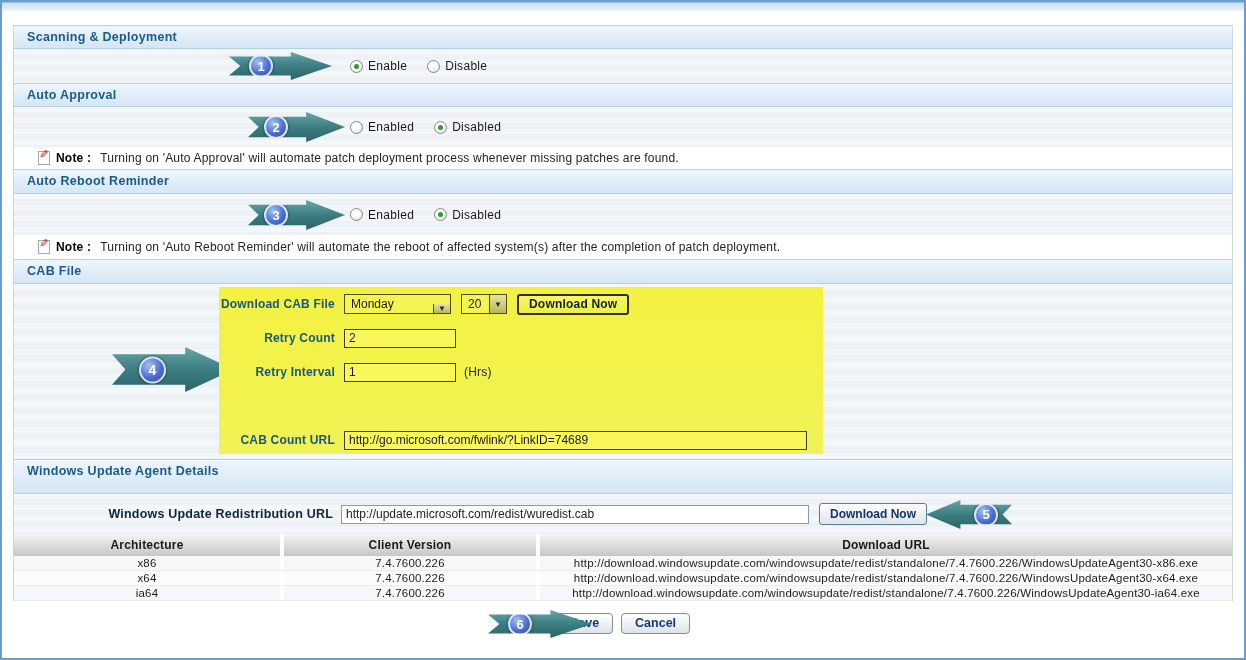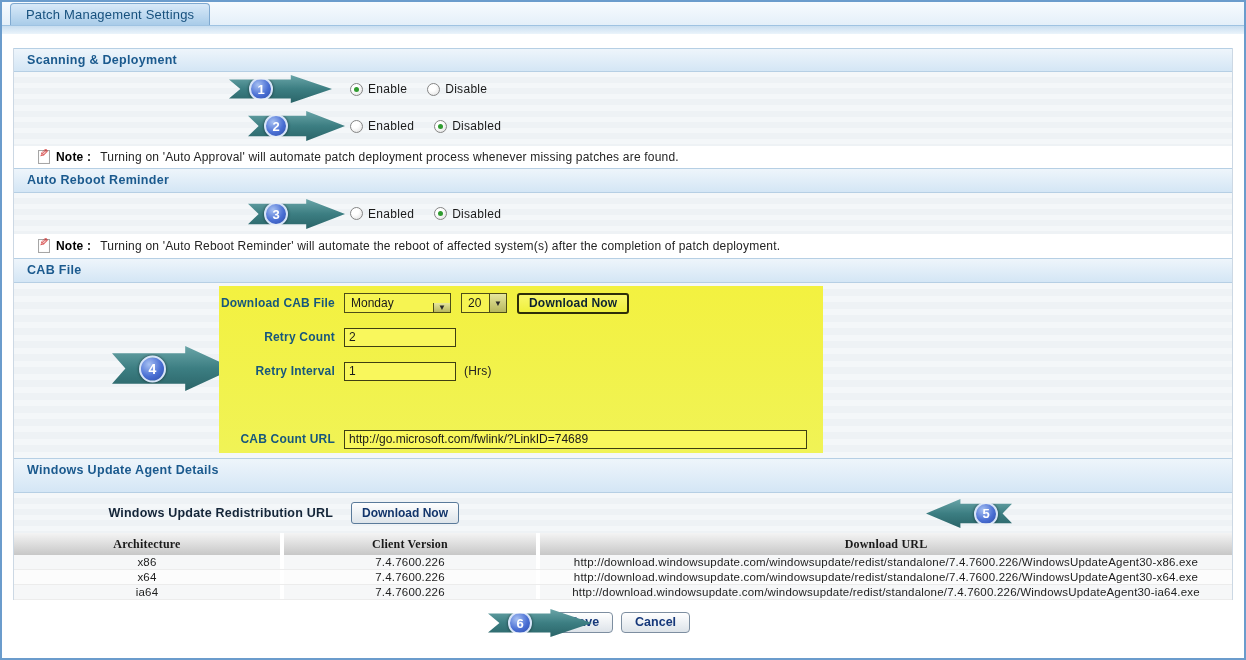--- a/index.html
+++ b/index.html
@@ -73,21 +73,21 @@
   .wua-label { width:319px; text-align:right; font-weight:bold; font-size:12.5px; color:#142538;
         letter-spacing:.2px; margin-right:8px; }
   .inp-white { width:468px; height:19px; background:#fff; border:1px solid #7f9db9; font-size:12px;
         padding:0 4px; color:#222; font-family:inherit; }
   .btn-white { height:22px; margin-left:10px; background:linear-gradient(#fefefe,#dde4ea);
         border:1px solid #5a7a9a; border-radius:3px; font-weight:bold; font-size:12px; color:#13356b;
         padding:0 10px; font-family:inherit; }
 
   .tbl-header { display:flex; height:22px; background:#fff; }
   .th { background:linear-gradient(#f4f4f4,#c7c7c7); display:flex; align-items:center; justify-content:center;
-        font-weight:bold; font-size:12px; color:#1a1a1a; letter-spacing:.2px;font-family:Liberation Serif, serif; }
+        font-weight:bold; font-size:12px; color:#1a1a1a; letter-spacing:.2px; }
   .gap4 { width:4px; background:#fff; }
   .c1 { width:266px; } .c2 { width:252px; } .c3 { flex:1; }
   .tr { display:flex; height:15px; background:#fcfcfc; border-bottom:1px solid #ececec; }
   .tr:nth-child(odd) { background:#f6f7f8; }
   .td { display:flex; align-items:center; justify-content:center; font-size:11.5px; color:#1d1d1d;
         letter-spacing:.2px; white-space:nowrap; overflow:hidden; }
 
   
   .footer { height:44px; display:flex; align-items:center; justify-content:center; background:#fff;
         position:relative; }
@@ -116,41 +116,39 @@
   #arrow5 { left:912px; top:6px; width:86px; height:29px; }
   #arrow5 .badge { right:14px; }
   #arrow6 { left:486px; top:9px; width:104px; height:28px; }
   #arrow6 .badge { left:20px; }
 </style>
 </head>
 <body>
 
 <div class="page">
 
-  <div class="tab-bar">
-    <div class="tab">Patch Management Settings</div>
-  </div>
   <div class="tab-band"></div>
   <div class="top-gap"></div>
 
   <div class="panel">
 
     <div class="sec-header">Scanning &amp; Deployment</div>
     <div class="opt-row h34">
       <div class="arrow right" id="arrow1">
         <span class="badge">1</span>
       </div>
       <div class="radio-group">
         <span class="rb checked"></span>
         <span class="rb-label">Enable</span>
         <span class="rb"></span>
         <span class="rb-label">Disable</span>
       </div>
     </div>
 
+    <div class="sec-header">Auto Approval</div>
     <div class="opt-row h40">
       <div class="arrow right" id="arrow2">
         <span class="badge">2</span>
       </div>
       <div class="radio-group">
         <span class="rb"></span>
         <span class="rb-label">Enabled</span>
         <span class="rb checked"></span>
         <span class="rb-label">Disabled</span>
       </div>
@@ -209,20 +207,21 @@
         <div class="hl-row" style="top:142px;">
           <span class="hl-label">CAB Count URL</span>
           <input class="inp-yellow w463" value="http://go.microsoft.com/fwlink/?LinkID=74689" style="">
         </div>
       </div>
     </div>
 
     <div class="sec-header" style="height:35px;">Windows Update Agent Details</div>
     <div class="wua-row">
       <span class="wua-label">Windows Update Redistribution URL</span>
+      <input class="inp-white" value="http://update.microsoft.com/redist/wuredist.cab" style="">
       <button class="btn-white">Download Now</button>
       <div class="arrow left" id="arrow5">
         <span class="badge">5</span>
       </div>
     </div>
 
     <div class="tbl-header">
       <div class="th c1">Architecture</div>
       <div class="gap4"></div>
       <div class="th c2">Client Version</div>

